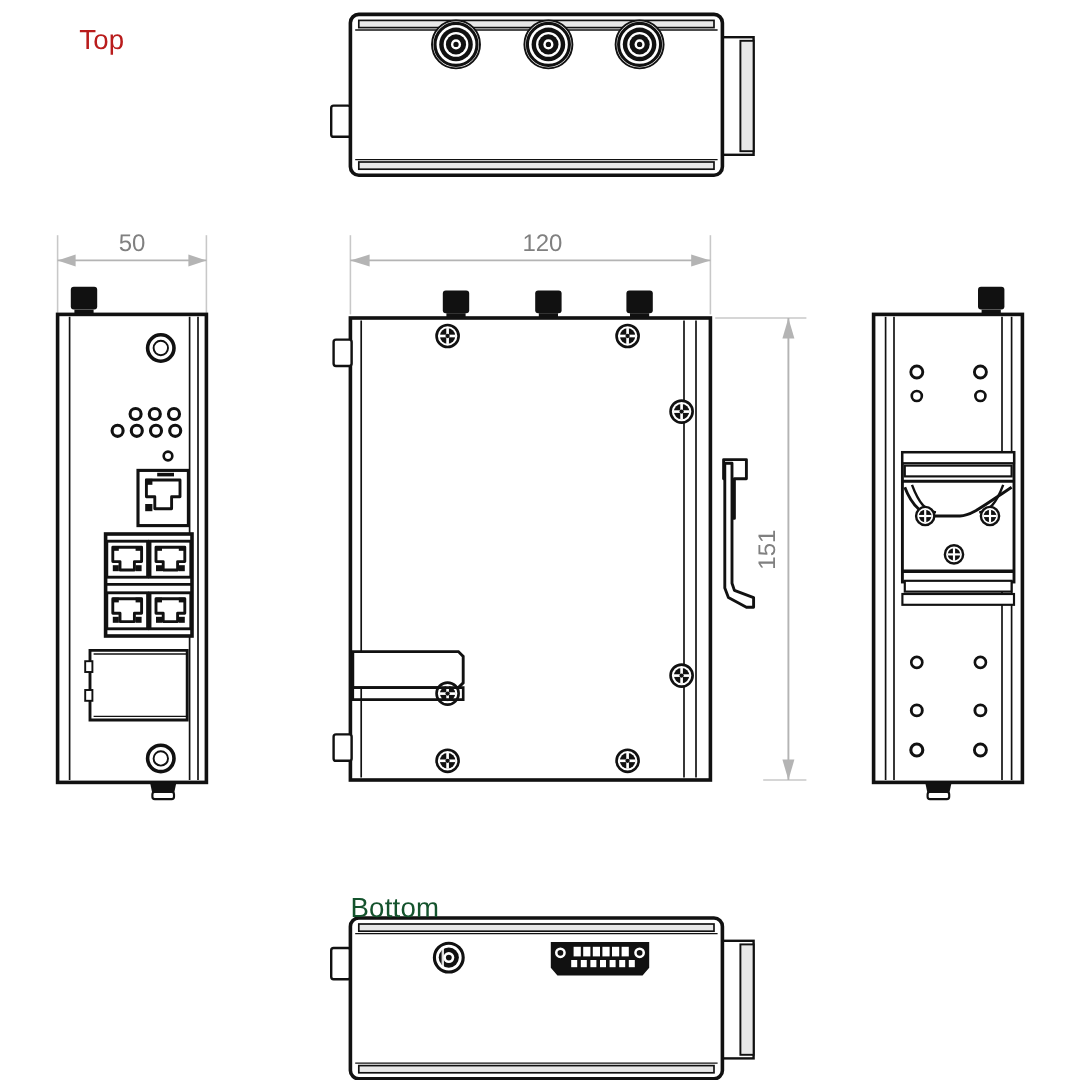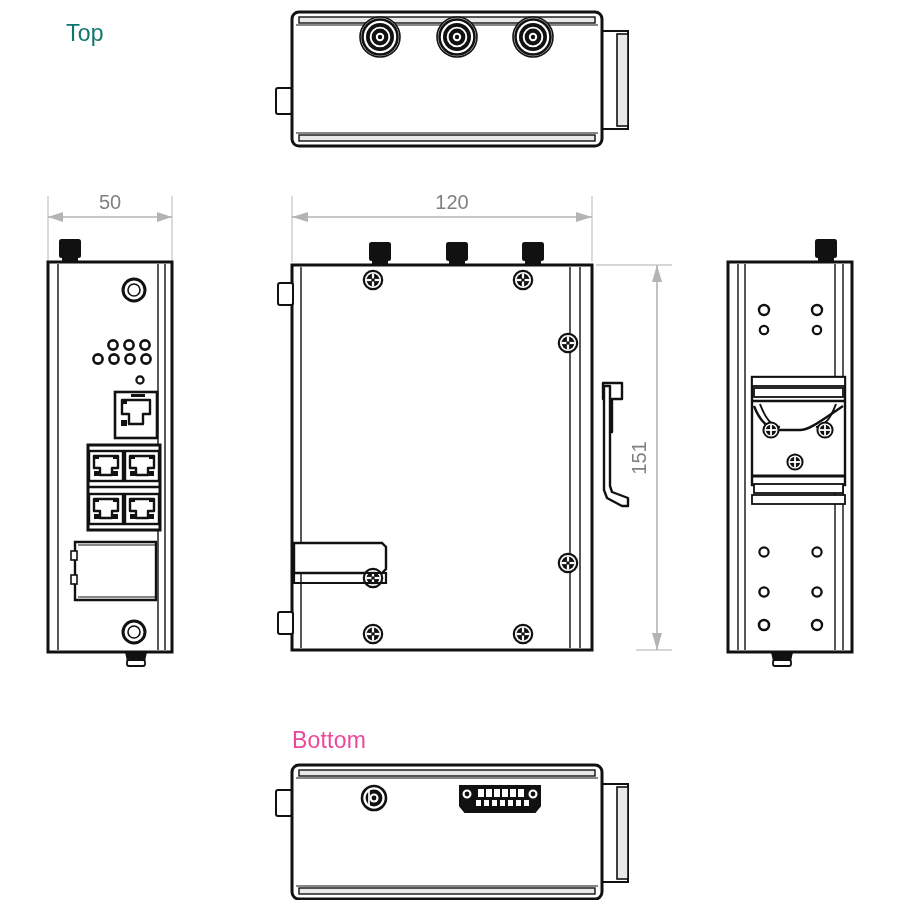--- a/index.html
+++ b/index.html
@@ -339,17 +339,17 @@
       </g>
     </g>
 
     <text x="110" y="209" text-anchor="middle" font-family="Liberation Sans, sans-serif" font-size="20" fill="#808080">50</text>
 
     <text x="452" y="209" text-anchor="middle" font-family="Liberation Sans, sans-serif" font-size="20" fill="#808080">120</text>
 
     <text x="646" y="458" text-anchor="middle" transform="rotate(-90 646 458)" font-family="Liberation Sans, sans-serif" font-size="20" fill="#808080">151</text>
   </svg>
 
-  <div class="view-label" id="label-top" style="color: #0f766e;">Top</div>
-
-  <div class="view-label" id="label-bottom" style="color: #ec4899;">Bottom</div>
+  <div class="view-label" id="label-top" style="color: #b91c1c;">Top</div>
+
+  <div class="view-label" id="label-bottom" style="color: #14532d; margin-top: 16px;">Bottom</div>
 
 </div>
 
 </body></html>

